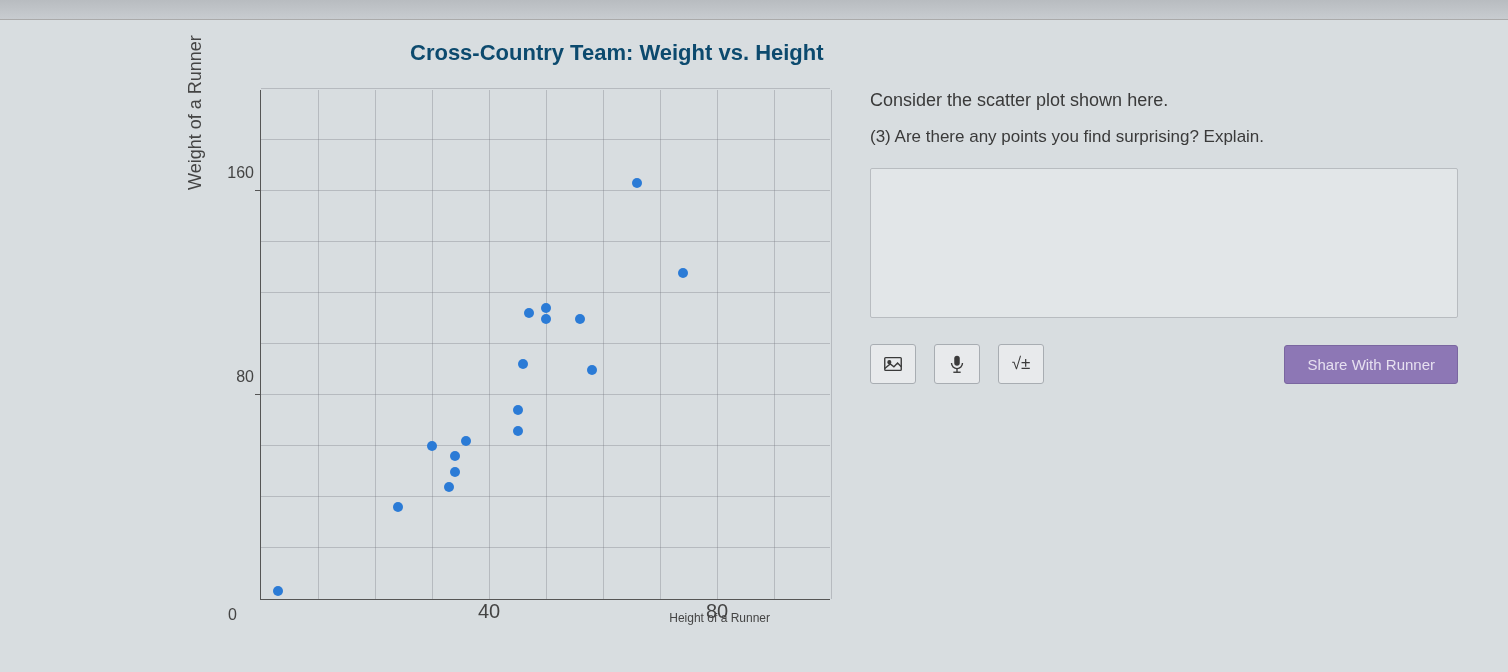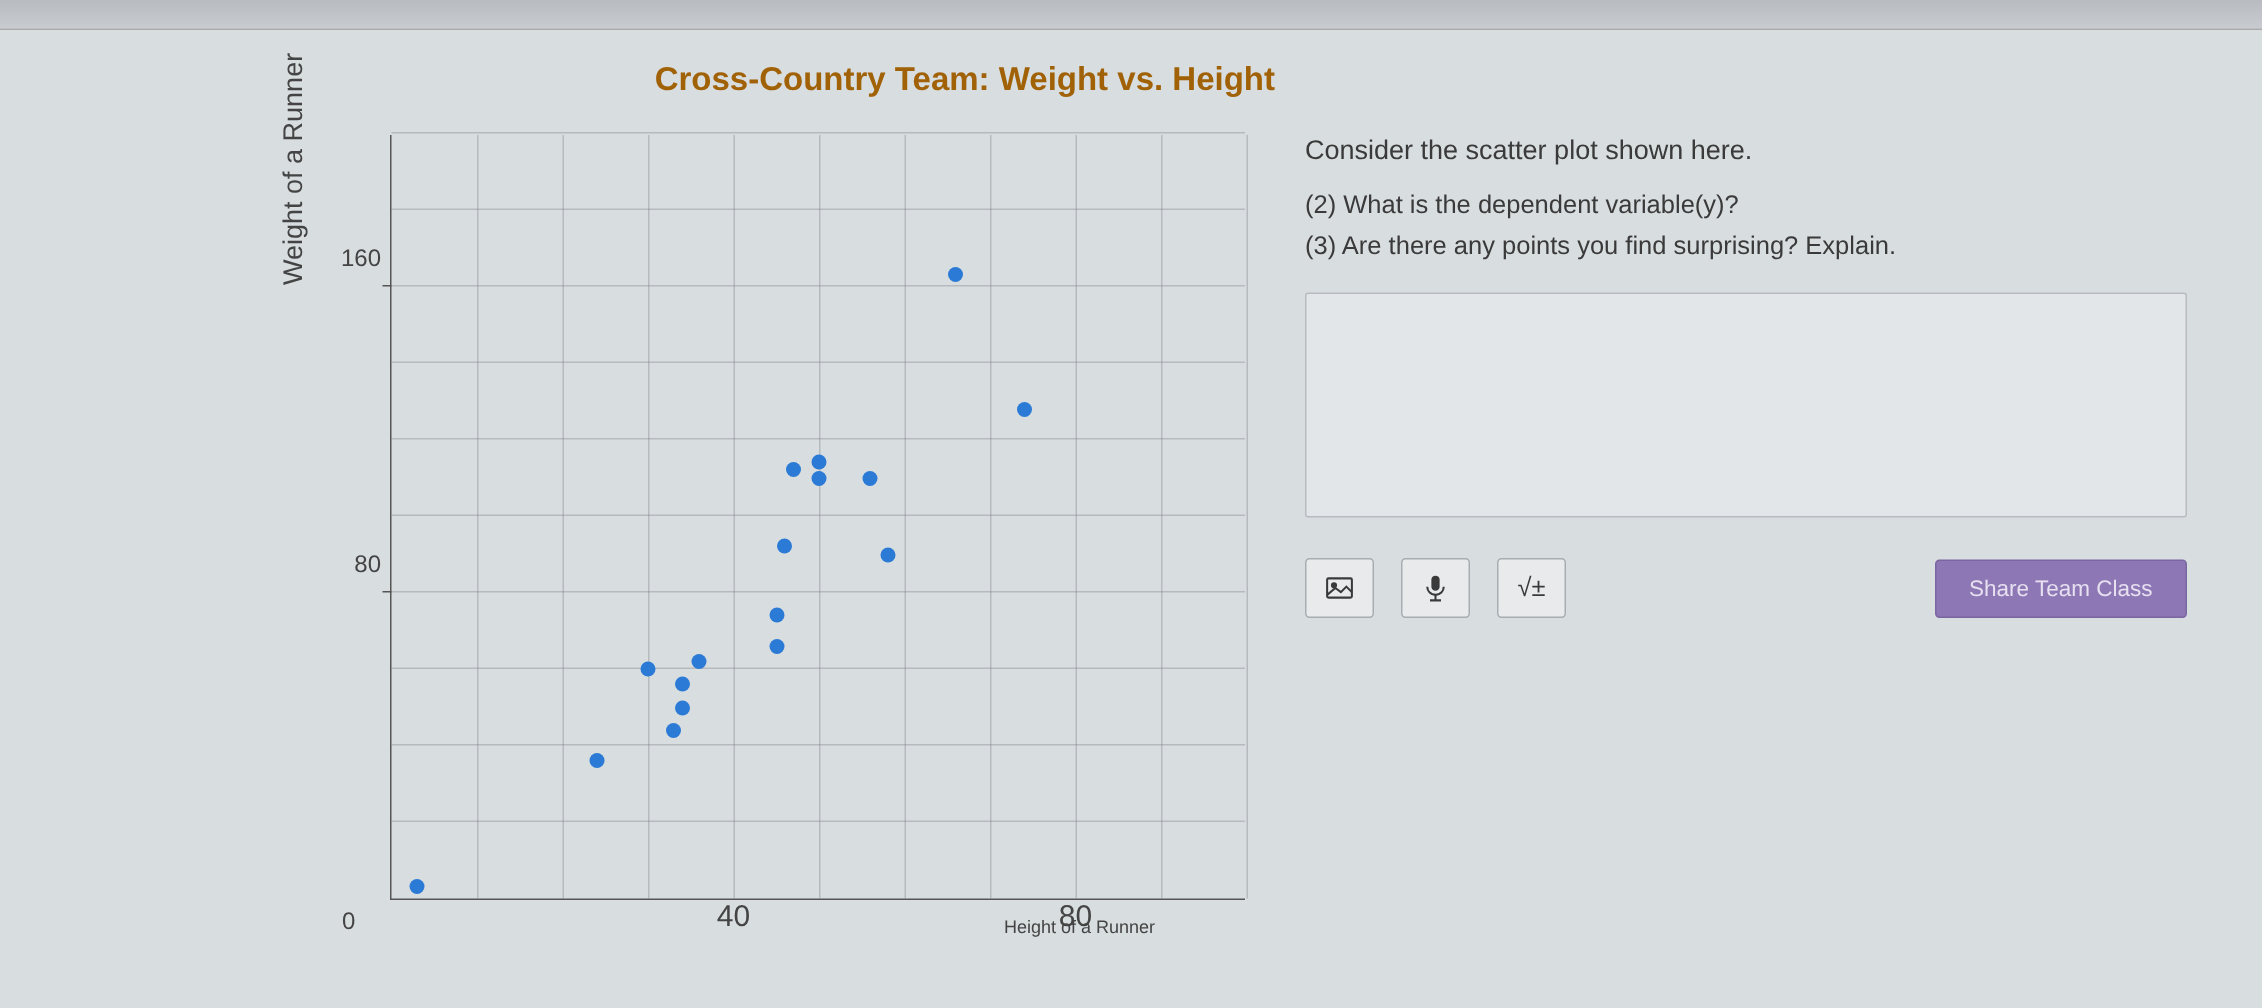--- a/index.html
+++ b/index.html
@@ -28,24 +28,24 @@
     .chart-area {
       position: relative;
       width: 820px;
       height: 620px;
     }
     .chart-title {
       position: absolute;
       top: 0;
       left: 0;
       width: 100%;
-      text-align: right;
+      text-align: left;
       font-size: 22px;
       font-weight: 600;
-      color: #a16207;
+      color: #0c4a6e;
       padding-left: 380px;
     }
     .ylabel {
       position: absolute;
       left: 155px;
       top: 150px;
       transform: rotate(-90deg);
       transform-origin: left top;
       font-size: 18px;
       color: #444;
@@ -233,21 +233,20 @@
         <div class="point" style="left: 330.6px; bottom: 229.5px;"></div>
         <div class="point" style="left: 376.2px; bottom: 415.65px;"></div>
         <div class="point" style="left: 421.8px; bottom: 326.4px;"></div>
       </div>
 
     <div class="zero-label">0</div>
   </div>
 
   <div class="right-panel">
     <div class="prompt">Consider the scatter plot shown here.</div>
-    <div class="question">(2) What is the dependent variable(y)?</div>
     <div class="question">(3) Are there any points you find surprising? Explain.</div>
 
     <textarea class="answer-box" placeholder="" style=""></textarea>
 
     <div class="toolbar-row">
       <div class="tool-btn">
         <svg viewBox="0 0 24 24">
           <rect x="3" y="5" width="18" height="14" rx="1"></rect>
           <circle cx="8" cy="10" r="1.5" fill="#3a3a3a"></circle>
           <path d="M3 17 L9 12 L13 15 L17 11 L21 15"></path>
@@ -258,17 +257,17 @@
           <rect x="9" y="3" width="6" height="11" rx="3" fill="#3a3a3a" stroke="none"></rect>
           <path d="M6 11 a6 6 0 0 0 12 0"></path>
           <path d="M12 17 L12 21"></path>
           <path d="M8 21 L16 21"></path>
         </svg>
       </div>
       <div class="tool-btn">
         <span>√±</span>
       </div>
       <div class="spacer"></div>
-      <button class="share-btn">Share Team Class</button>
+      <button class="share-btn">Share With Runner</button>
     </div>
   </div>
 
 </div>
 
 </body></html>

